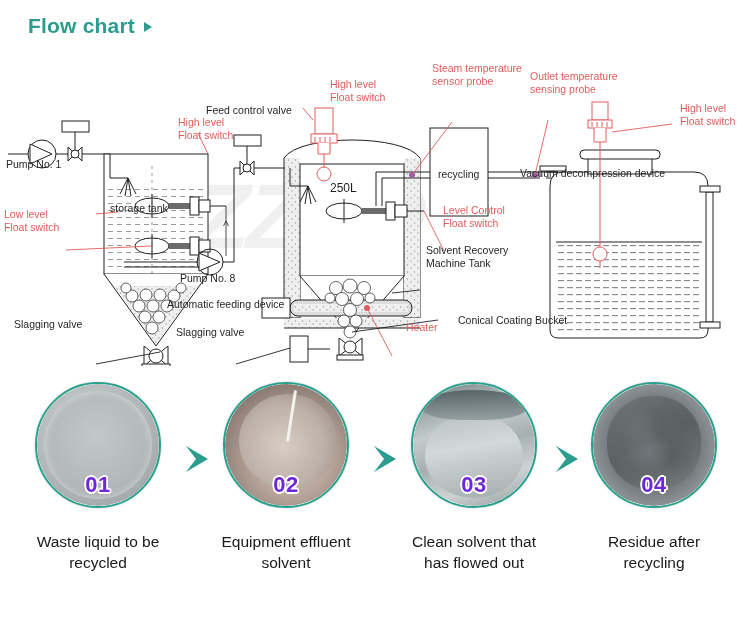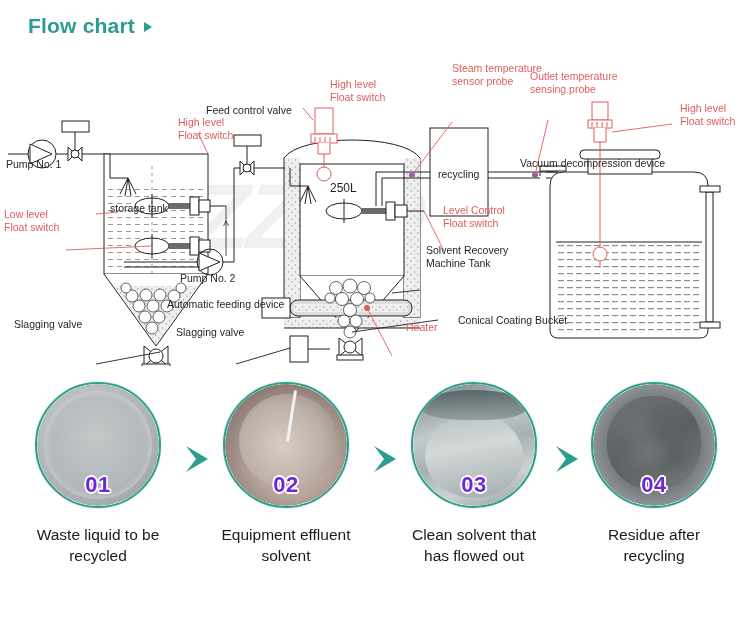--- a/index.html
+++ b/index.html
@@ -53,21 +53,21 @@
     position:absolute;left:0;right:0;bottom:8px;text-align:center;
     font-size:22px;font-weight:bold;color:#6d28d9;
     text-shadow:
       -1.4px -1.4px 0 #fff, 1.4px -1.4px 0 #fff,
       -1.4px 1.4px 0 #fff, 1.4px 1.4px 0 #fff,
        0 -1.6px 0 #fff, 0 1.6px 0 #fff,
       -1.6px 0 0 #fff, 1.6px 0 0 #fff;
     letter-spacing:.5px;
   }
   .caption{
-    margin-top:16px;text-align:center;font-size:15.5px;color:#1a1a1a;
+    margin-top:23px;text-align:center;font-size:15.5px;color:#1a1a1a;
     line-height:21px;padding:0 4px;
   }
   .arrow{
     position:absolute;top:74px;width:0;height:0;
     border-left:22px solid #2a9d8f;
     border-top:13px solid transparent;
     border-bottom:13px solid transparent;
   }
   .arrow:after{
     content:"";position:absolute;left:-22px;top:-13px;
@@ -334,35 +334,35 @@
 
     <div class="lbl" style="left:6px;top:112px;">Pump No. 1</div>
     <div class="lbl" style="left:110px;top:156px;">storage tank</div>
     <div class="lbl red" style="left:4px;top:162px;">Low level
 Float switch</div>
     <div class="lbl red" style="left:178px;top:70px;">High level
 Float switch</div>
     <div class="lbl" style="left:206px;top:58px;">Feed control valve</div>
     <div class="lbl red" style="left:330px;top:32px;">High level
 Float switch</div>
-    <div class="lbl red" style="left:452px;top:16px;">Steam temperature
+    <div class="lbl red" style="left:432px;top:16px;">Steam temperature
 sensor probe</div>
     <div class="lbl red" style="left:530px;top:24px;">Outlet temperature
 sensing probe</div>
     <div class="lbl red" style="left:680px;top:56px;">High level
 Float switch</div>
     <div class="lbl" style="left:438px;top:122px;">recycling</div>
-    <div class="lbl" style="left:520px;top:111px;">Vacuum decompression device</div>
+    <div class="lbl" style="left:520px;top:121px;">Vacuum decompression device</div>
     <div class="lbl red" style="left:443px;top:158px;">Level Control
 Float switch</div>
     <div class="lbl" style="left:426px;top:198px;">Solvent Recovery
 Machine Tank</div>
     <div class="lbl" style="left:458px;top:268px;">Conical Coating Bucket</div>
     <div class="lbl red" style="left:406px;top:275px;">Heater</div>
-    <div class="lbl" style="left:180px;top:226px;">Pump No. 2</div>
+    <div class="lbl" style="left:180px;top:226px;">Pump No. 8</div>
     <div class="lbl" style="left:167px;top:252px;">Automatic feeding device</div>
     <div class="lbl" style="left:14px;top:272px;">Slagging valve</div>
     <div class="lbl" style="left:176px;top:280px;">Slagging valve</div>
     <div class="lbl" style="left:330px;top:136px;font-size:12px;">250L</div>
   </div>
 
   <div class="strip">
 
     <div class="cell" style="left:18px;">
       <div class="photo">

